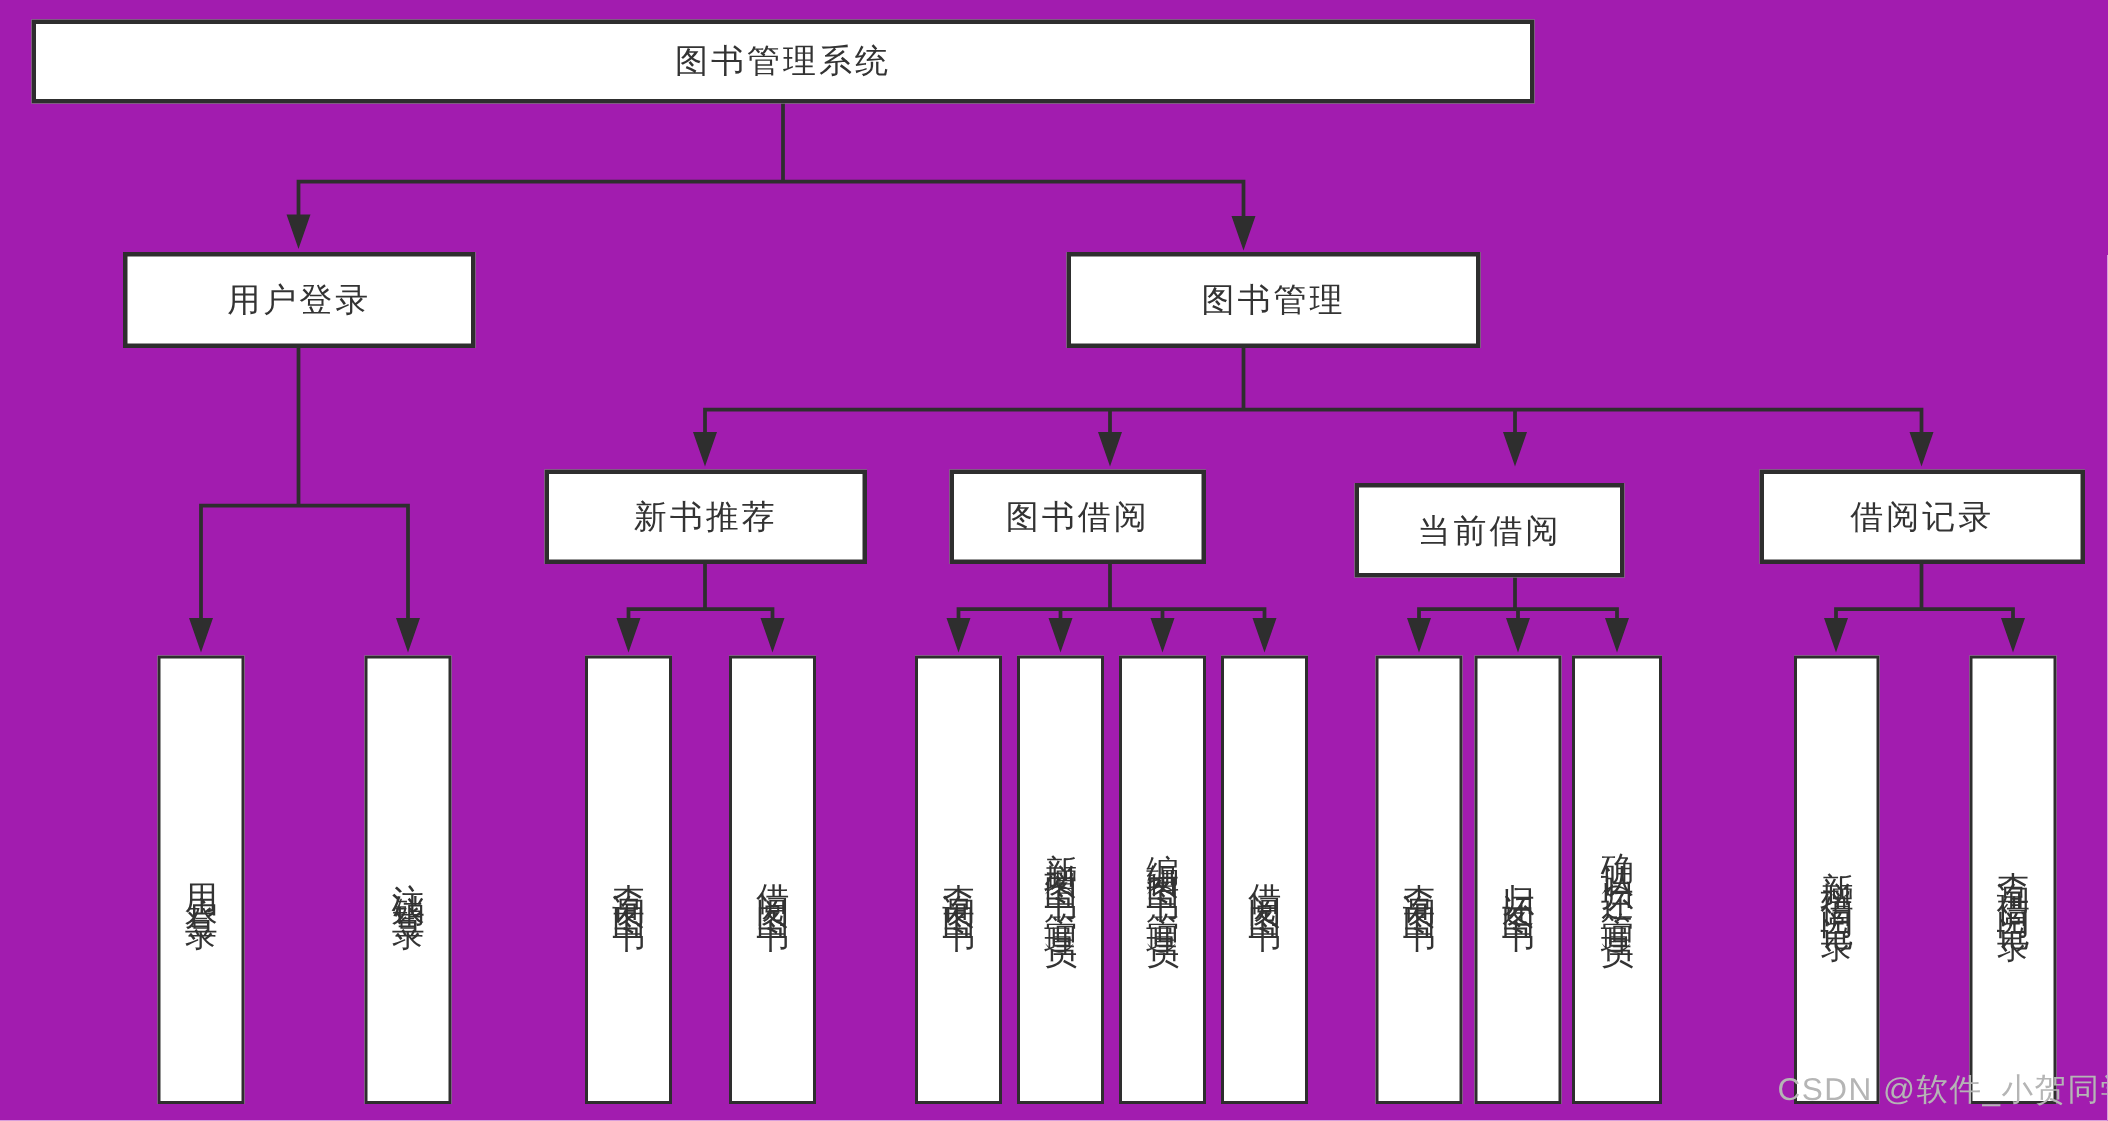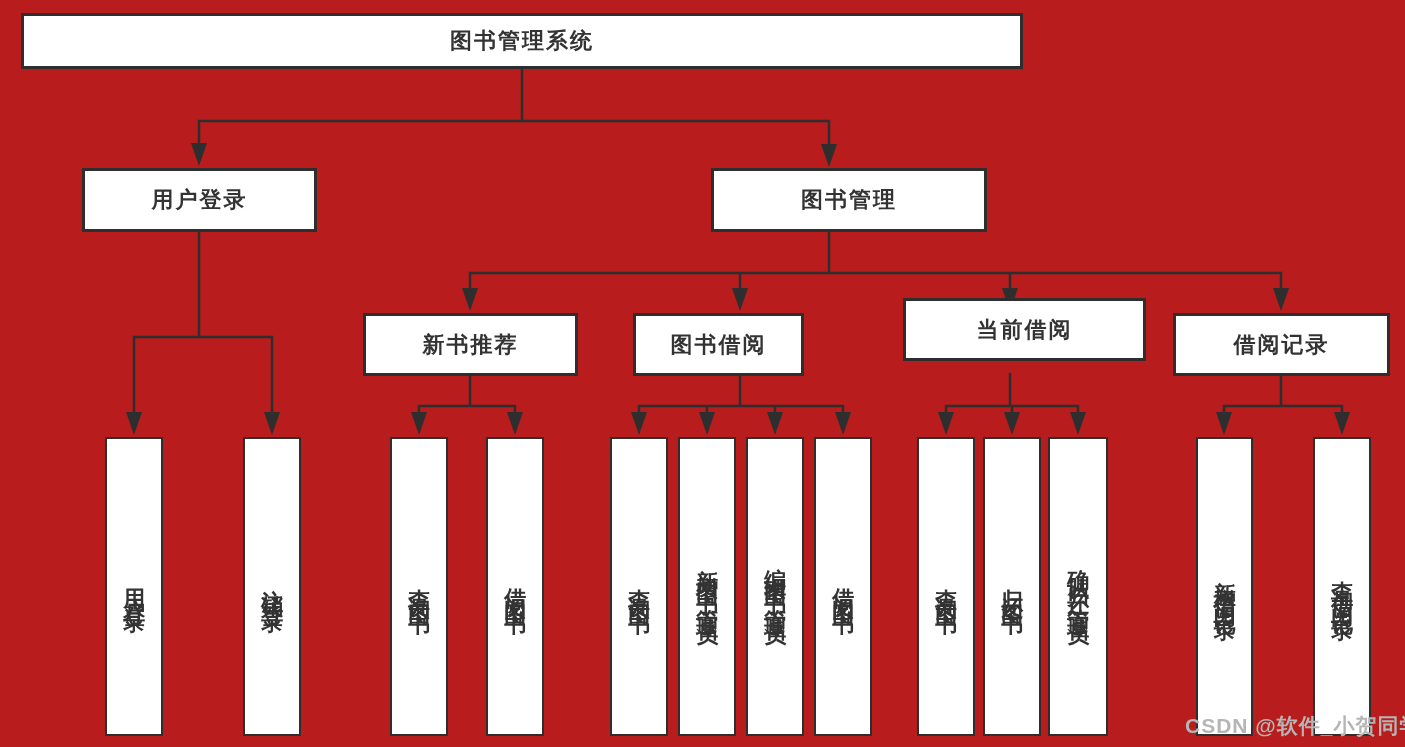--- a/index.html
+++ b/index.html
@@ -1,23 +1,22 @@
 <!DOCTYPE html>
 <html><head>
 <meta charset="utf-8">
 <style>
   html, body { margin: 0; padding: 0; background: #ffffff; }
   #stage {
     position: relative;
     width: 1405px;
     height: 747px;
-    background: #b91c1c;
+    background: #a21caf;
     font-family: "Liberation Sans", "DejaVu Sans", sans-serif;
     overflow: hidden;
-    font-weight: bold;
   }
   #connectors {
     position: absolute;
     left: 0; top: 0;
     width: 1405px; height: 747px;
     pointer-events: none;
   }
   .box {
     position: absolute;
     box-sizing: border-box;
@@ -73,21 +72,21 @@
          M1216 412 H1232 L1224 435 Z M1334 412 H1350 L1342 435 Z"></path>
   </svg>
 
   <div class="box" style="left:21px; top:13px; width:1002px; height:56px;">图书管理系统</div>
 
   <div class="box" style="left:82px; top:168px; width:235px; height:64px;">用户登录</div>
   <div class="box" style="left:711px; top:168px; width:276px; height:64px;">图书管理</div>
 
   <div class="box" style="left:363px; top:313px; width:215px; height:63px;">新书推荐</div>
   <div class="box" style="left:633px; top:313px; width:171px; height:63px;">图书借阅</div>
-  <div class="box" style="left:903px; top:298px; width:243px; height:63px;">当前借阅</div>
+  <div class="box" style="left:903px; top:322px; width:180px; height:63px;">当前借阅</div>
   <div class="box" style="left:1173px; top:313px; width:217px; height:63px;">借阅记录</div>
 
   <div class="box vbox" style="left:105px; top:437px; width:58px; height:299px;">用户登录</div>
   <div class="box vbox" style="left:243px; top:437px; width:58px; height:299px;">注销登录</div>
 
   <div class="box vbox" style="left:390px; top:437px; width:58px; height:299px;">查询图书</div>
   <div class="box vbox" style="left:486px; top:437px; width:58px; height:299px;">借阅图书</div>
 
   <div class="box vbox" style="left:610px; top:437px; width:58px; height:299px;">查询图书</div>
   <div class="box vbox" style="left:678px; top:437px; width:58px; height:299px;">新增图书（管理员）</div>

